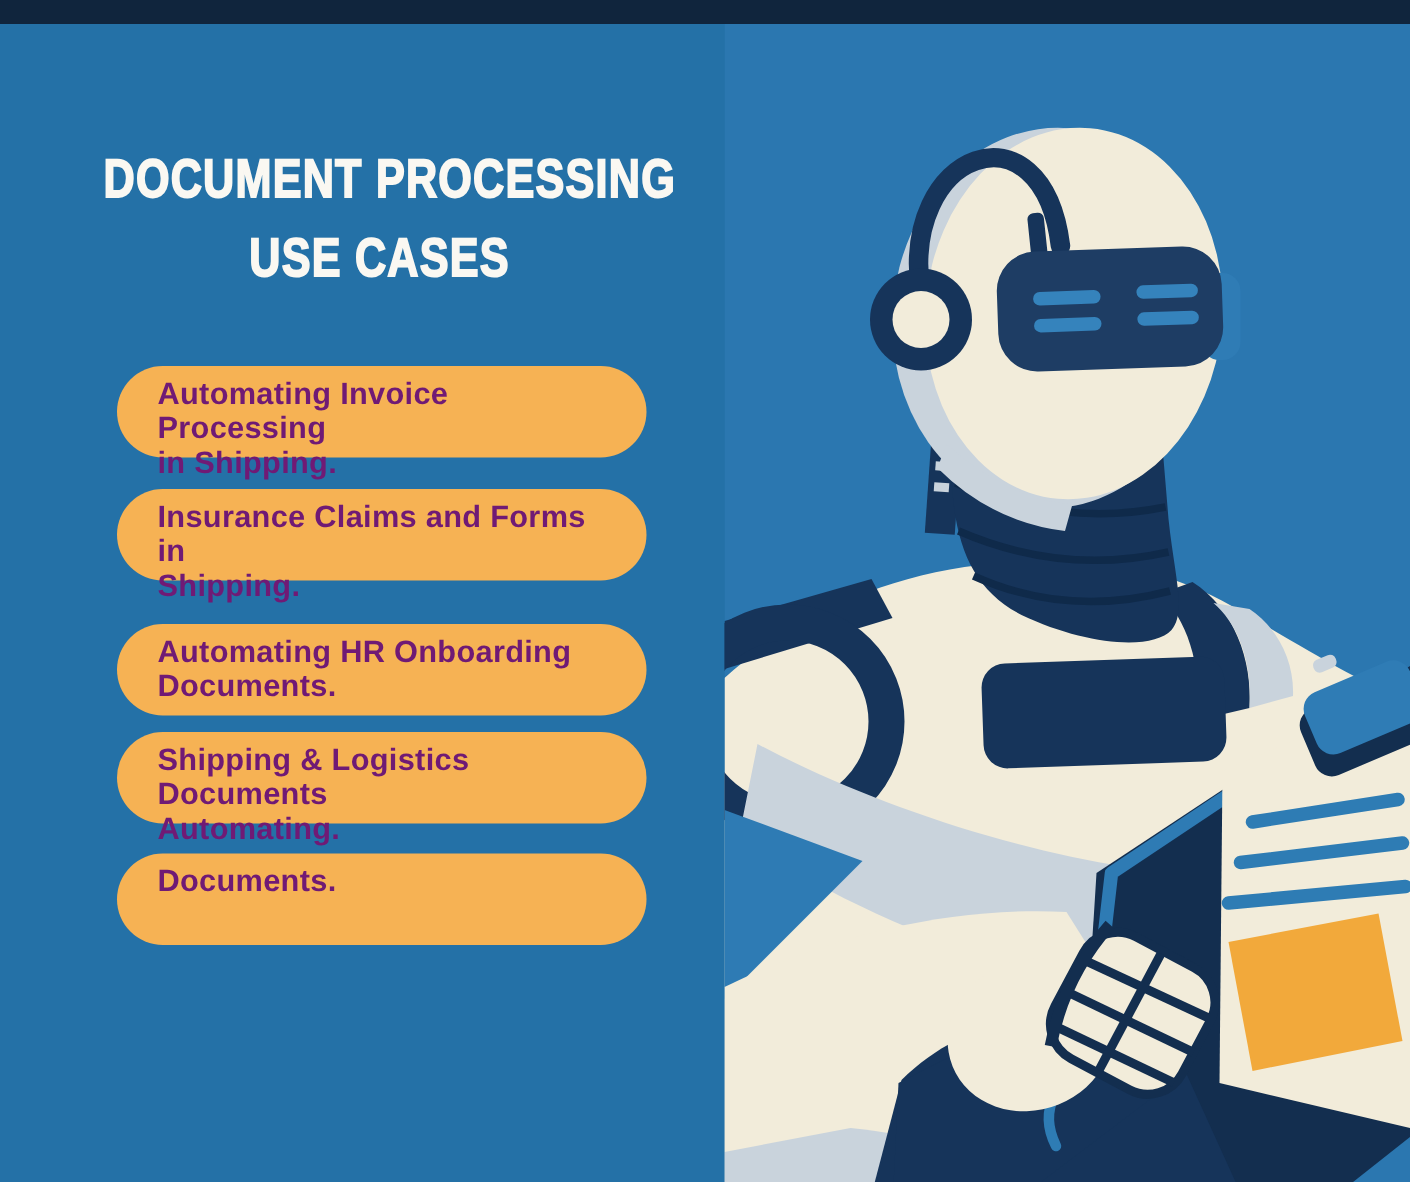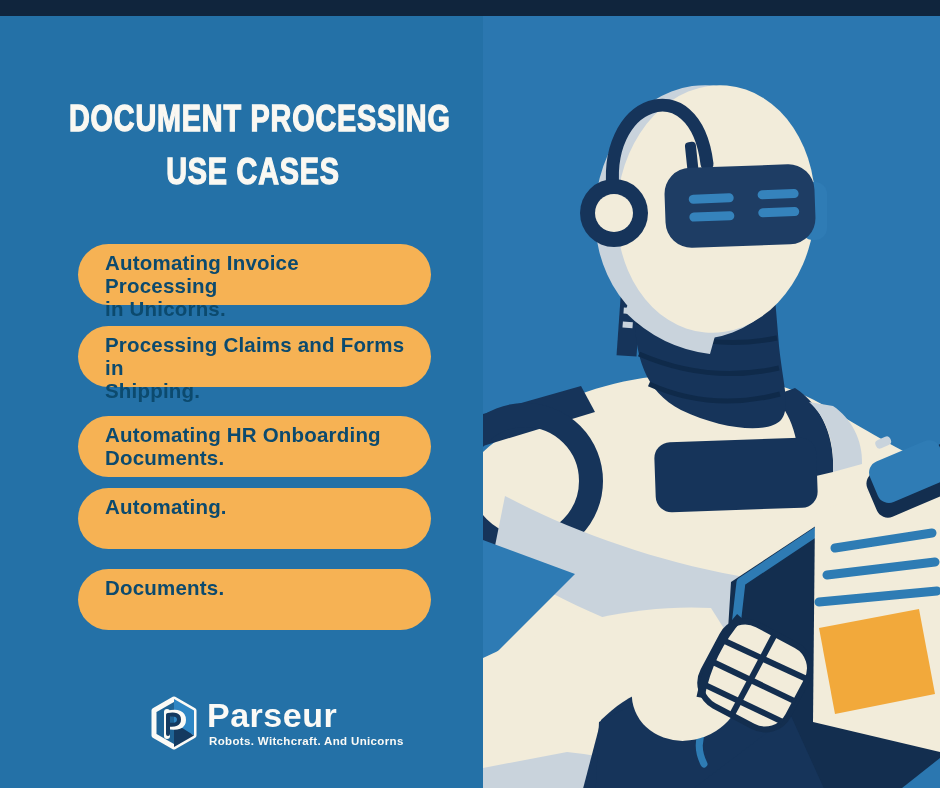--- a/index.html
+++ b/index.html
@@ -16,21 +16,21 @@
     font-size:36px;line-height:53px;font-weight:700;
     letter-spacing:1px;
     -webkit-text-stroke:1.3px #FAF8F2;
     transform:scaleX(0.80);transform-origin:50% 50%;
     white-space:nowrap;
   }
   .pill{
     position:absolute;left:78px;width:353px;height:61px;
     background:#F6B254;border-radius:31px;
     box-sizing:border-box;padding:7px 18px 0 27px;
-    color:#0c4a6e;font-size:20.5px;line-height:23px;font-weight:600;
+    color:#701a75;font-size:20.5px;line-height:23px;font-weight:600;
     letter-spacing:0.2px;
   }
   .pill span{display:block;}
   .p1{top:228px}.p2{top:310px}.p3{top:400px}.p4{top:472px}.p5{top:553px}
   
   .logo{position:absolute;left:150px;top:678px;width:260px;height:62px;}
   .logo-icon{position:absolute;left:0;top:2px;}
   .brand{
     position:absolute;left:57px;top:2px;color:#FBFAF6;
     font-size:34px;font-weight:700;letter-spacing:0.5px;
@@ -47,50 +47,38 @@
 
 <div id="poster">
 
   <div class="title">
     <div>DOCUMENT PROCESSING</div>
     <div>USE CASES</div>
   </div>
 
   <div class="pill p1">
     <span>Automating Invoice Processing</span>
-    <span>in Unicorns.</span>
+    <span>in Shipping.</span>
   </div>
   <div class="pill p2">
-    <span>Processing Claims and Forms in</span>
+    <span>Insurance Claims and Forms in</span>
     <span>Shipping.</span>
   </div>
   <div class="pill p3">
     <span>Automating HR Onboarding</span>
     <span>Documents.</span>
   </div>
   <div class="pill p4">
+    <span>Shipping &amp; Logistics Documents</span>
     <span>Automating.</span>
   </div>
   <div class="pill p5">
     <span>Documents.</span>
   </div>
 
-  <div class="logo">
-    <svg class="logo-icon" width="48" height="54" viewBox="0 0 48 54">
-      <polygon points="24,3 44,14.5 44,39.5 24,51 4,39.5 4,14.5" fill="#1E6395" stroke="#FBFAF6" stroke-width="5" stroke-linejoin="round"></polygon>
-      <polygon points="24,3 44,14.5 44,39.5 24,27" fill="#2E86C4"></polygon>
-      <polygon points="24,27 44,39.5 24,51" fill="#143A60"></polygon>
-      <path d="M 17,16 L 17,40" stroke="#FBFAF6" stroke-width="6" stroke-linecap="round" fill="none"></path>
-      <path d="M 17,18 Q 33,14 33,24 Q 33,33 17,30" stroke="#FBFAF6" stroke-width="6" fill="none" stroke-linecap="round"></path>
-      <path d="M 18,19 Q 29,17 29,23.5 Q 29,30 18,28.5" stroke="#143A60" stroke-width="4" fill="none" stroke-linecap="round"></path>
-      <path d="M 18,20 L 18,38" stroke="#143A60" stroke-width="4" stroke-linecap="round"></path>
-    </svg>
-    <div class="brand">Parseur</div>
-    <div class="tagline">Robots. Witchcraft. And Unicorns</div>
-  </div>
 
   <svg class="robot-panel" viewBox="0 0 457 788" width="457" height="788">
 
     <rect x="0" y="0" width="457" height="788" fill="#2B77B0"></rect>
 
     <path d="M 0,436 C 40,400 95,372 160,362 C 240,350 300,364 345,392
              C 390,418 425,440 457,452 L 457,788 L 0,788 Z" fill="#F2ECDA"></path>
 
     <path d="M 0,398 L 98,370 L 112,396 L 0,430 Z" fill="#16345A"></path>
 

